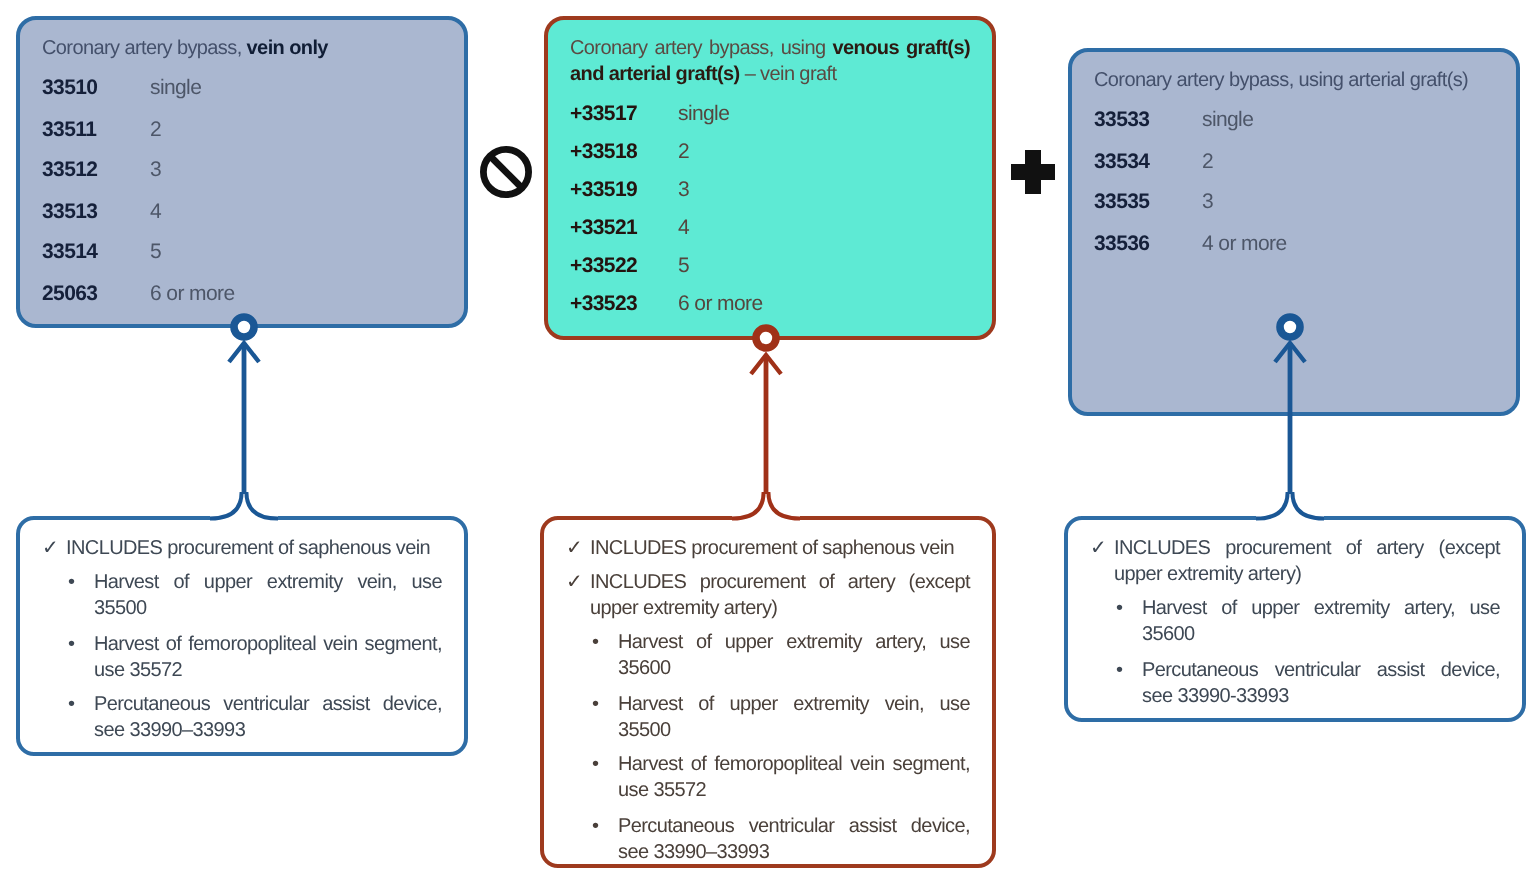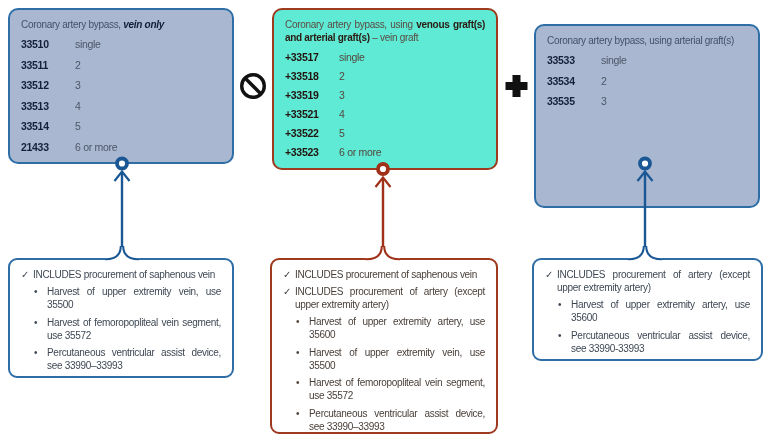--- a/index.html
+++ b/index.html
@@ -7,21 +7,21 @@
   body { font-family:"Liberation Sans", sans-serif; letter-spacing:-0.3px; }
   .stage { position:relative; width:768px; height:442px; background:#ffffff; overflow:hidden; }
 
   
   .top-box { position:absolute; border-radius:10px; padding:8px 11px; overflow:hidden; }
   .box-blue { background:#aab7d0; border:2.5px solid #2e6da6; }
   .box-red  { background:#5eead4; border:2.5px solid #9e3a1e; }
 
   .box-title { font-size:10px; line-height:13px; text-align:justify; }
   .box-blue .box-title { color:#44506b; }
-  .box-blue .box-title b { color:#101d35;font-style:italic; }
+  .box-blue .box-title b { color:#101d35; }
   .box-red  .box-title { color:#5b4a42; }
   .box-red  .box-title b { color:#2b1a12; }
 
   .code-rows { margin-top:7px; }
   .code-row { display:flex; height:20.5px; font-size:10.5px; }
   .box-red .code-row { height:19px; }
   .code-row .code { width:54px; font-weight:bold; }
   .box-blue .code { color:#15203a; }
   .box-red  .code { color:#231410; }
   .box-blue .desc { color:#4d5668; }
@@ -65,21 +65,21 @@
         </div>
         <div class="code-row">
           <span class="code">33513</span>
           <span class="desc">4</span>
         </div>
         <div class="code-row">
           <span class="code">33514</span>
           <span class="desc">5</span>
         </div>
         <div class="code-row">
-          <span class="code">21433</span>
+          <span class="code">25063</span>
           <span class="desc">6 or more</span>
         </div>
       </div>
   </section>
 
   <section class="top-box box-red" style="left:272px; top:8px; width:226px; height:162px;">
     <p class="box-title"><span>Coronary artery bypass, using </span><b>venous graft(s) and arterial graft(s)</b><span> – vein graft</span></p>
     <div class="code-rows">
         <div class="code-row">
           <span class="code">+33517</span>
@@ -115,20 +115,24 @@
           <span class="code">33533</span>
           <span class="desc">single</span>
         </div>
         <div class="code-row">
           <span class="code">33534</span>
           <span class="desc">2</span>
         </div>
         <div class="code-row">
           <span class="code">33535</span>
           <span class="desc">3</span>
+        </div>
+        <div class="code-row">
+          <span class="code">33536</span>
+          <span class="desc">4 or more</span>
         </div>
       </div>
   </section>
 
   <section class="note-box note-blue" style="left:8px; top:258px; width:226px; height:120px;">
       <div class="inc-line">
         <span class="inc-check">✓</span>
         <span class="inc-text">INCLUDES procurement of saphenous vein</span>
       </div>
       <div class="bullet-line">

